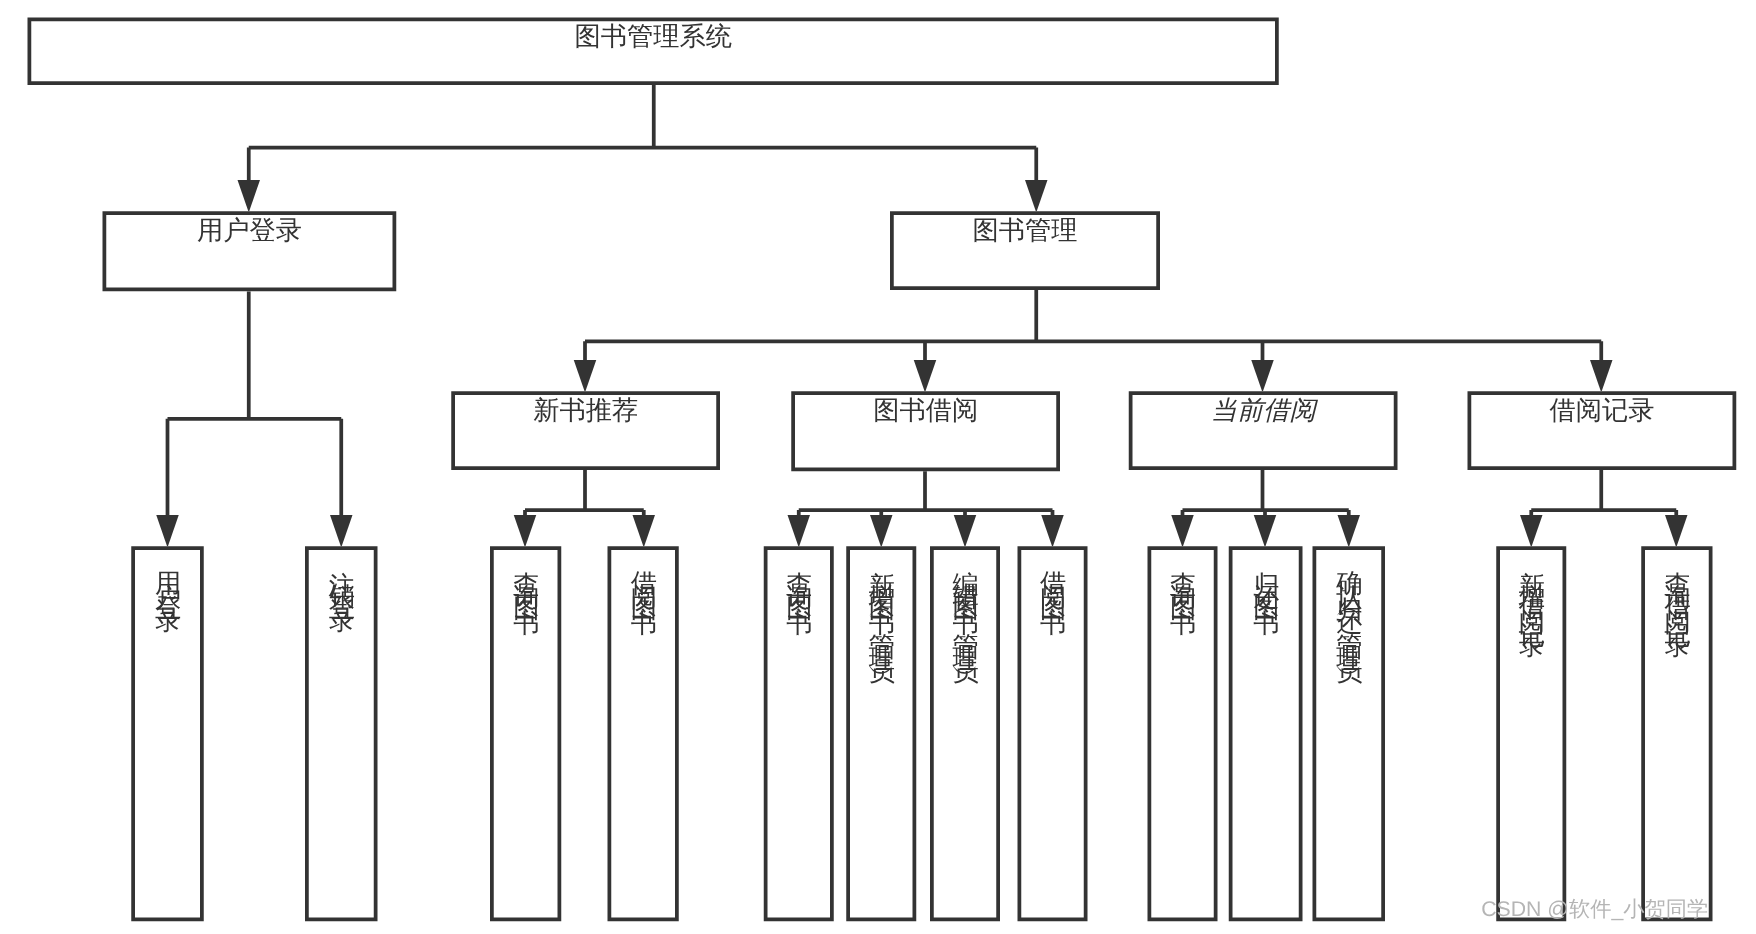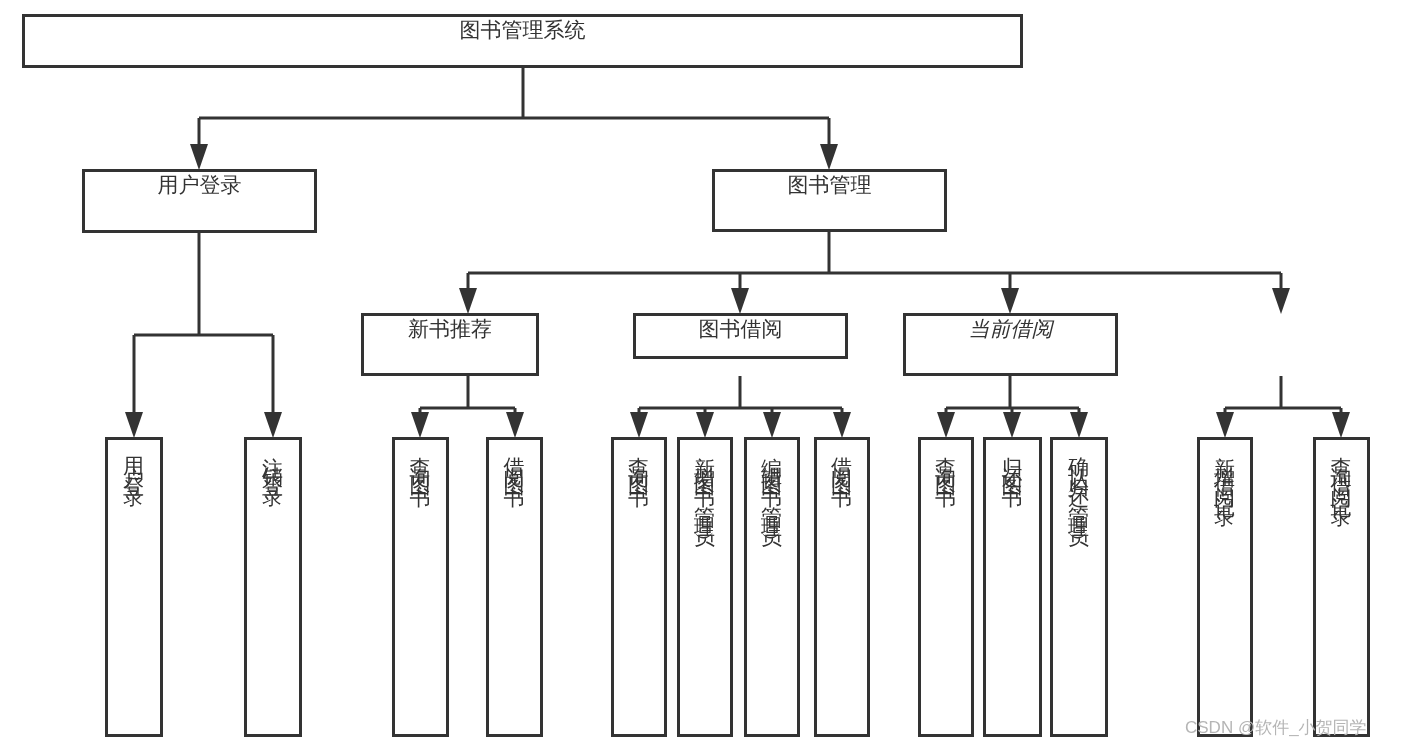--- a/index.html
+++ b/index.html
@@ -116,32 +116,35 @@
     <use href="#ah" transform="translate(1341,438)"></use>
   </svg>
 
   <div class="node" style="left:22px;top:14px;width:1001px;height:54px;">
     <span>图书管理系统</span>
   </div>
 
   <div class="node" style="left:82px;top:169px;width:235px;height:64px;">
     <span>用户登录</span>
   </div>
-  <div class="node" style="left:712px;top:169px;width:235px;height:63px;">
+  <div class="node" style="left:712px;top:169px;width:216px;height:63px;">
     <span>图书管理</span>
   </div>
 
-  <div class="node" style="left:361px;top:313px;width:178px;height:63px;">
+  <div class="node" style="left:361px;top:313px;width:215px;height:63px;">
     <span>新书推荐</span>
   </div>
-  <div class="node" style="left:633px;top:313px;width:215px;height:46px;">
+  <div class="node" style="left:633px;top:313px;width:215px;height:64px;">
     <span>图书借阅</span>
   </div>
   <div class="node" style="left:903px;top:313px;width:215px;height:63px;font-style:italic;">
     <span>当前借阅</span>
+  </div>
+  <div class="node" style="left:1174px;top:313px;width:215px;height:63px;">
+    <span>借阅记录</span>
   </div>
 
   <div class="node leaf" style="left:105px;top:437px;width:58px;height:300px;">
     <span class="vtext">用户登录</span>
   </div>
   <div class="node leaf" style="left:244px;top:437px;width:58px;height:300px;">
     <span class="vtext">注销登录</span>
   </div>
   <div class="node leaf" style="left:392px;top:437px;width:57px;height:300px;">
     <span class="vtext">查询图书</span>

